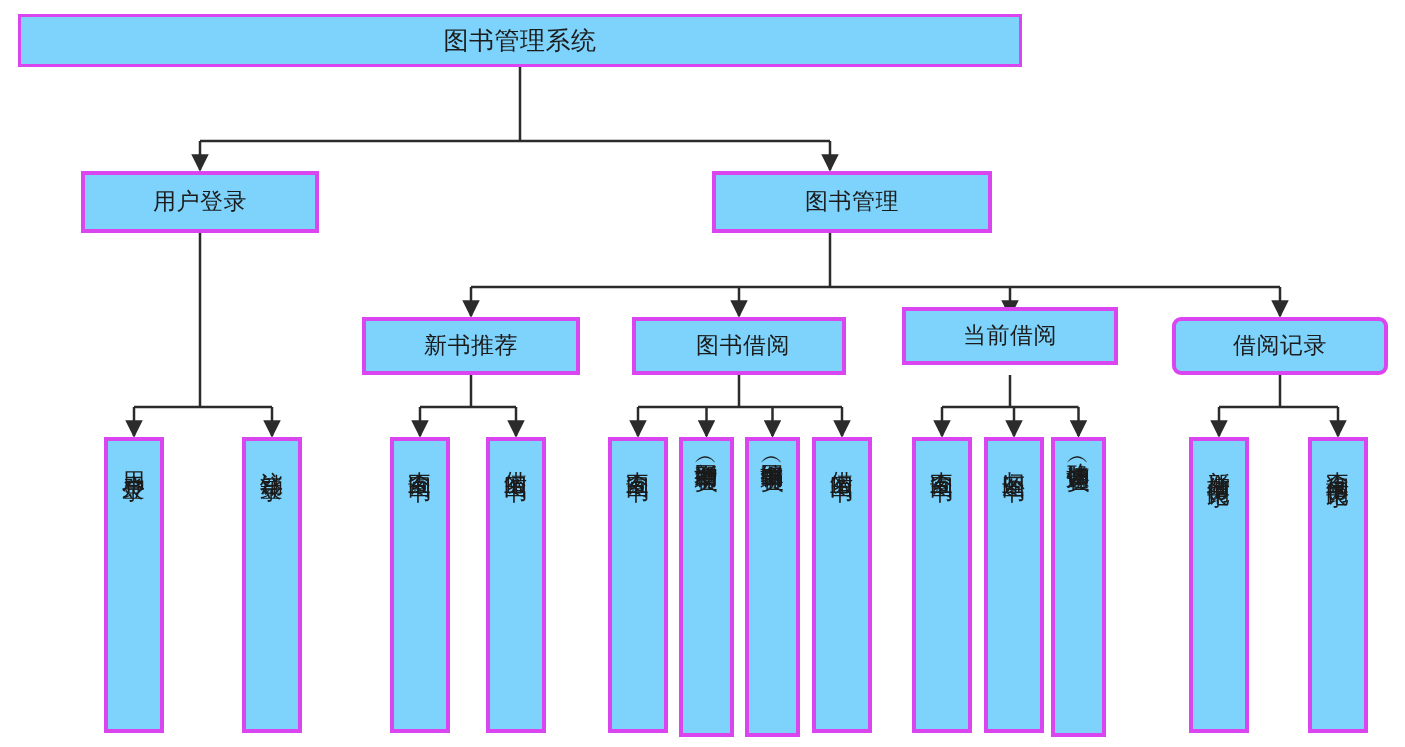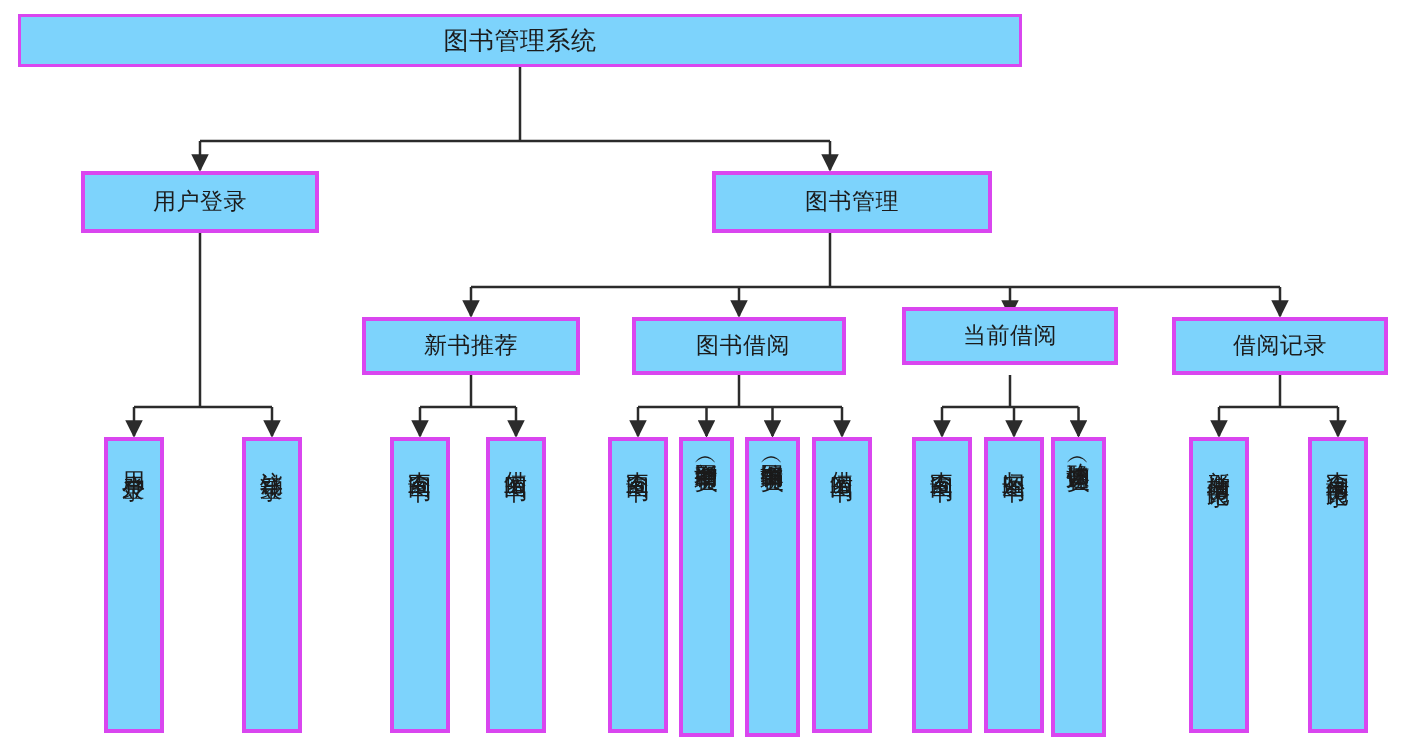--- a/index.html
+++ b/index.html
@@ -142,21 +142,21 @@
       </div>
       <div class="node" style="left: 362px; top: 317px; width: 218px; height: 58px;">
         <span class="node-label h-label">新书推荐</span>
       </div>
       <div class="node" style="left: 632px; top: 317px; width: 214px; height: 58px; padding-left: 8px;">
         <span class="node-label h-label">图书借阅</span>
       </div>
       <div class="node" style="left: 902px; top: 307px; width: 216px; height: 58px;">
         <span class="node-label h-label">当前借阅</span>
       </div>
-      <div class="node" style="left: 1172px; top: 317px; width: 216px; height: 58px;">
+      <div class="node" style="left: 1172px; top: 317px; width: 216px; height: 58px; border-radius: 9px;">
         <span class="node-label h-label">借阅记录</span>
       </div>
       <div class="node leaf" style="left: 104px; top: 437px; width: 60px; height: 296px;">
         <span class="node-label v-label">用户登录</span>
       </div>
       <div class="node leaf" style="left: 242px; top: 437px; width: 60px; height: 296px;">
         <span class="node-label v-label">注销登录</span>
       </div>
       <div class="node leaf" style="left: 390px; top: 437px; width: 60px; height: 296px;">
         <span class="node-label v-label">查询图书</span>

